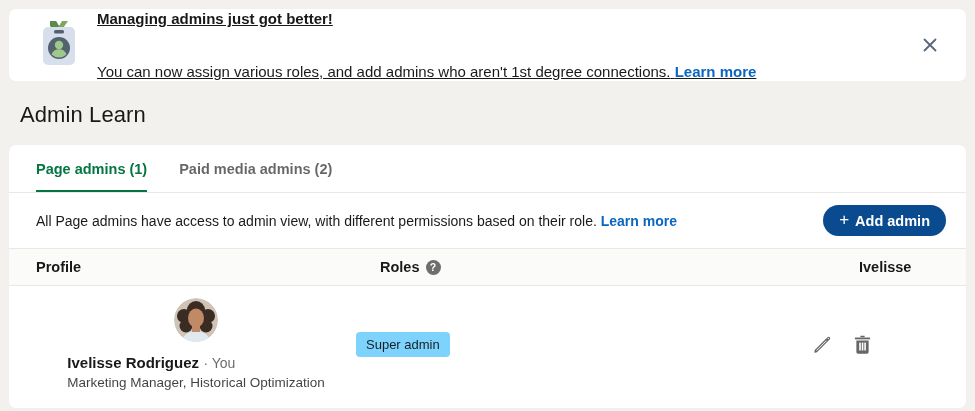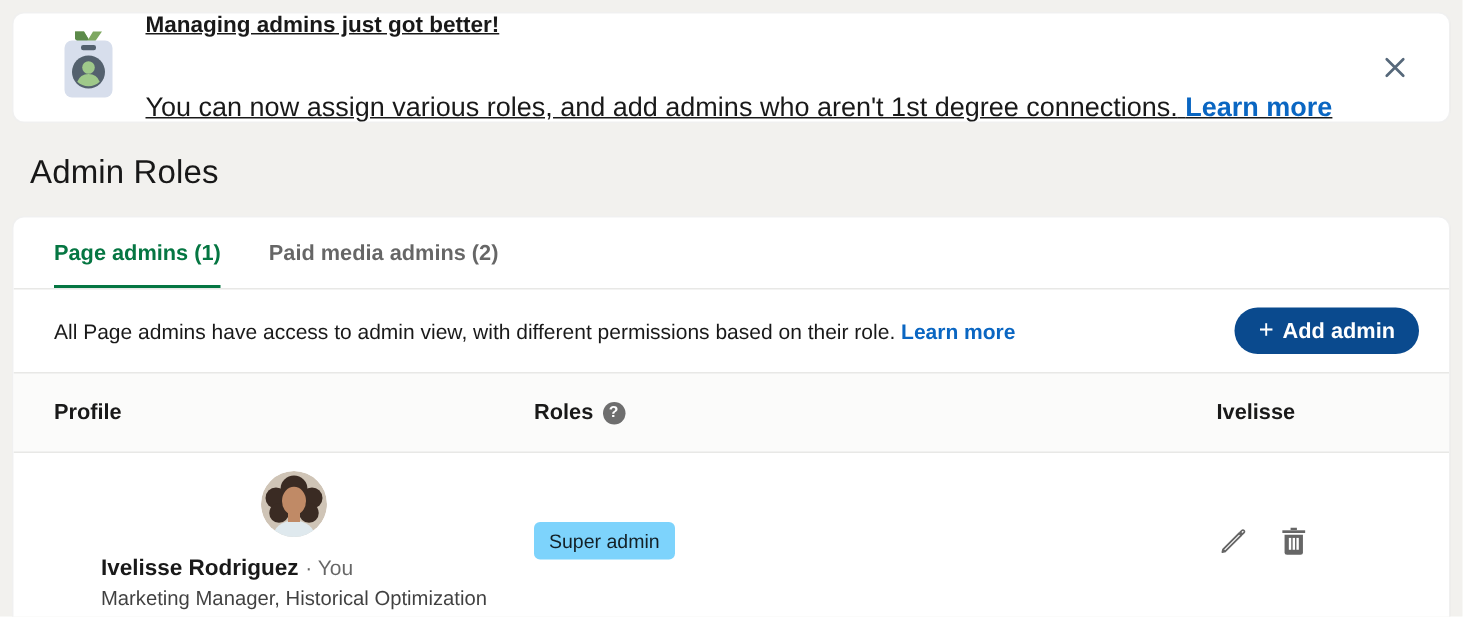--- a/index.html
+++ b/index.html
@@ -20,21 +20,21 @@
     height: 74px;
     display: flex;
     align-items: center;
     padding: 0 20px 0 32px;
     box-shadow: 0 0 0 rgba(0,0,0,0.05);
     text-decoration: underline;
   }
   .banner-icon { flex: 0 0 auto; margin-right: 20px; }
   .banner-text { flex: 1 1 auto; }
   .banner-title { font-size: 15px; font-weight: 700; margin-bottom: 4px; }
-  .banner-body { font-size: 18px; color: rgba(0,0,0,0.9); margin-top: 36px; }
+  .banner-body { font-size: 15px; color: rgba(0,0,0,0.9); margin-top: 36px; }
   .link {
     color: #0a66c2;
     font-weight: 600;
     text-decoration: none;
     cursor: pointer;
   }
   .banner-close {
     flex: 0 0 auto;
     width: 32px; height: 32px;
     border: none; background: transparent;
@@ -103,27 +103,28 @@
     font-weight: 600;
     cursor: pointer;
   }
   .btn-primary .plus { font-size: 17px; font-weight: 400; line-height: 1; position: relative; top: -1px; }
 
   
   .thead {
     display: grid;
     grid-template-columns: 320px 455px 1fr;
     padding: 0 27px;
-    height: 54px;
+    height: 38px;
     align-items: center;
     background: #fbfbfa;
     border-top: 1px solid #e8e8e6;
     border-bottom: 1px solid #e8e8e6;
     font-size: 14.5px;
     font-weight: 700;
+    gap: 24px;
   }
   .th { display: flex; align-items: center; gap: 6px; }
   .help-icon {
     width: 15px; height: 15px;
     border-radius: 50%;
     background: #6e6e6e;
     color: #ffffff;
     font-size: 10.5px;
     font-weight: 700;
     display: inline-flex;
@@ -187,21 +188,21 @@
         <a class="link">Learn more</a>
       </div>
     </div>
     <button class="banner-close">
       <svg width="16" height="16" viewBox="0 0 16 16">
         <path d="M2.5 2.5 L13.5 13.5 M13.5 2.5 L2.5 13.5" stroke="#56687a" stroke-width="1.8" stroke-linecap="round"></path>
       </svg>
     </button>
   </div>
 
-  <h1 class="page-heading">Admin Roles</h1>
+  <h1 class="page-heading">Admin Learn</h1>
 
   <div class="card">
 
     <div class="tabbar">
       <button class="tab active">Page admins (1)</button>
       <button class="tab">Paid media admins (2)</button>
     </div>
 
     <div class="info-row">
       <div class="info-text">

